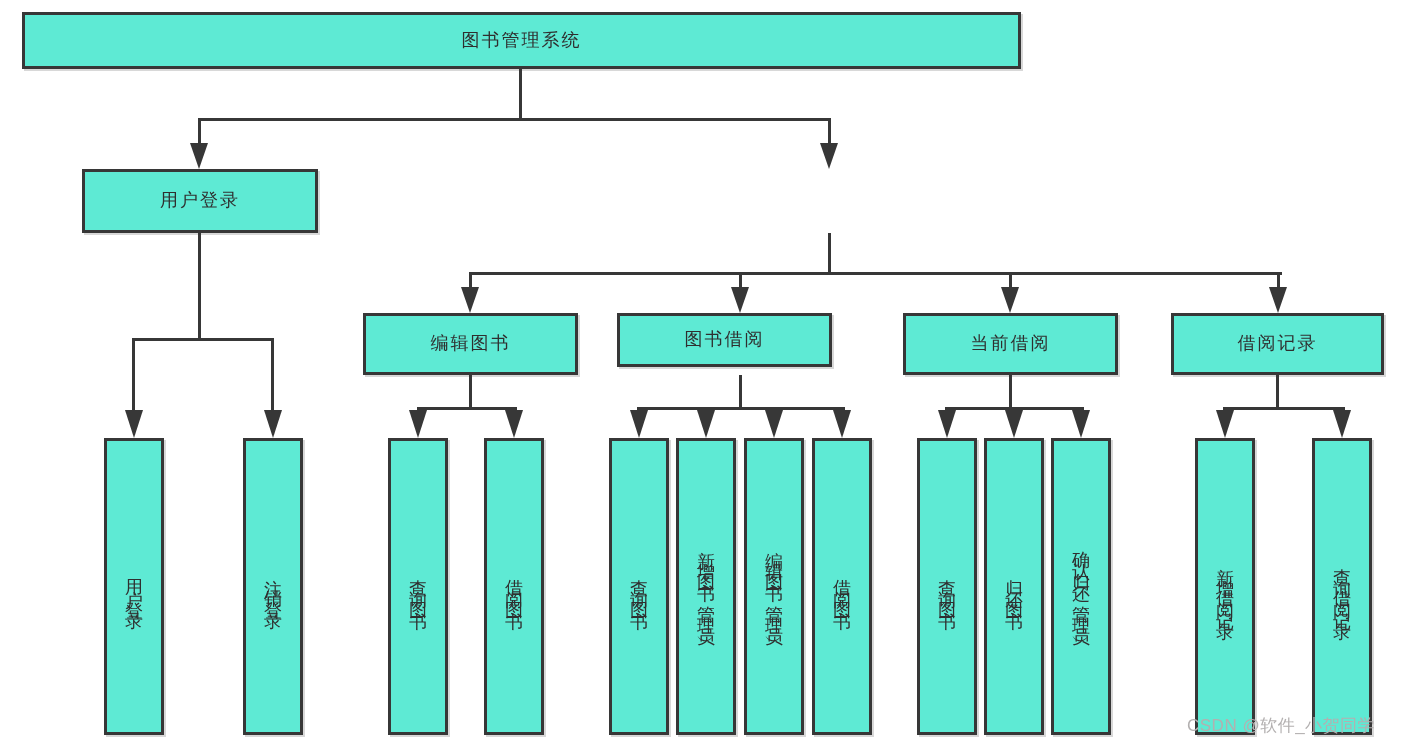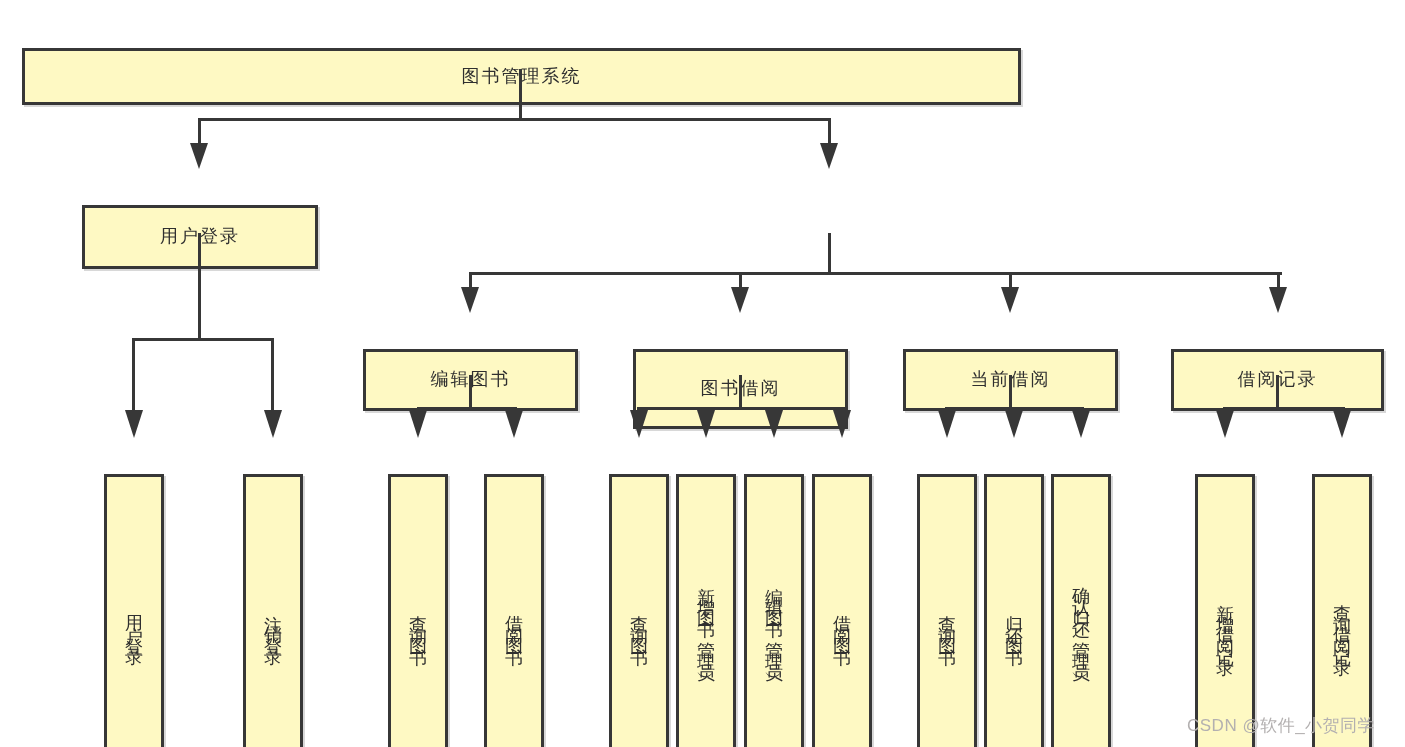--- a/index.html
+++ b/index.html
@@ -14,32 +14,31 @@
   .canvas {
     position: relative;
     width: 1405px;
     height: 747px;
     background: var(--bg);
     overflow: hidden;
     color: var(--text);
   }
   .node {
     position: absolute;
-    background: #fef9c3;
+    background: #5eead4;
     border: 3px solid var(--line);
     box-shadow: 2px 2px 0 #d8d8d8;
     display: flex;
     align-items: center;
     justify-content: center;
     font-size: 18px;
     color: var(--text);
     letter-spacing: 2px;
     line-height: 1.2;
     white-space: nowrap;
-    margin-top: 36px;
   }
   .node.v {
     writing-mode: vertical-rl;
     text-orientation: mixed;
     letter-spacing: 11px;
     line-height: 1;
     white-space: normal;
   }
   .hl { position: absolute; height: 3px; background: var(--line); }
   .vl { position: absolute; width: 3px; background: var(--line); }
@@ -96,21 +95,21 @@
   <div class="vl" style="left:1009px;top:272px;height:18px"></div>
   <div class="vl" style="left:1277px;top:272px;height:18px"></div>
   <div class="ar" style="left:461px;top:287px"></div>
   <div class="ar" style="left:731px;top:287px"></div>
   <div class="ar" style="left:1001px;top:287px"></div>
   <div class="ar" style="left:1269px;top:287px"></div>
 
   <div class="node" style="left:363px;top:313px;width:215px;height:62px">
     <span>编辑图书</span>
   </div>
-  <div class="node" style="left:633px;top:313px;width:215px;height:80px">
+  <div class="node" style="left:617px;top:313px;width:215px;height:54px">
     <span>图书借阅</span>
   </div>
   <div class="node" style="left:903px;top:313px;width:215px;height:62px">
     <span>当前借阅</span>
   </div>
   <div class="node" style="left:1171px;top:313px;width:213px;height:62px">
     <span>借阅记录</span>
   </div>
 
   <div class="vl" style="left:469px;top:375px;height:35px"></div>

